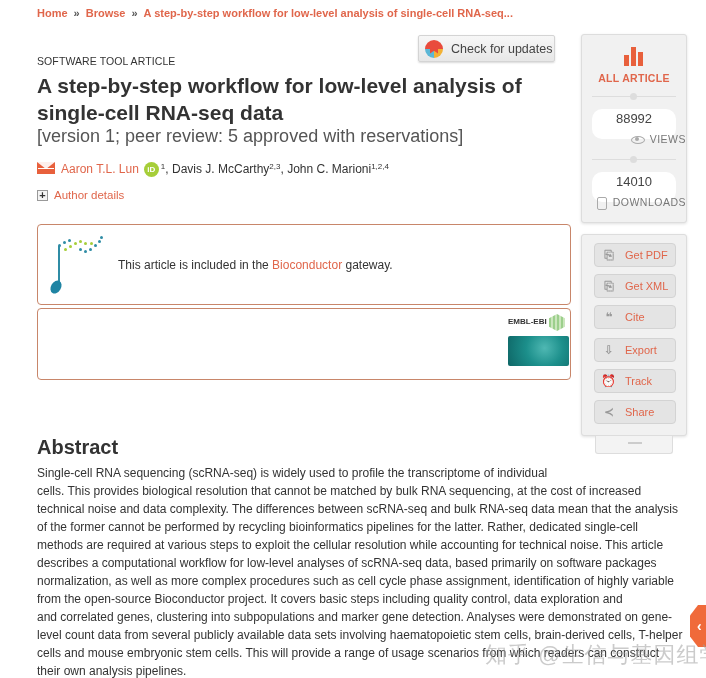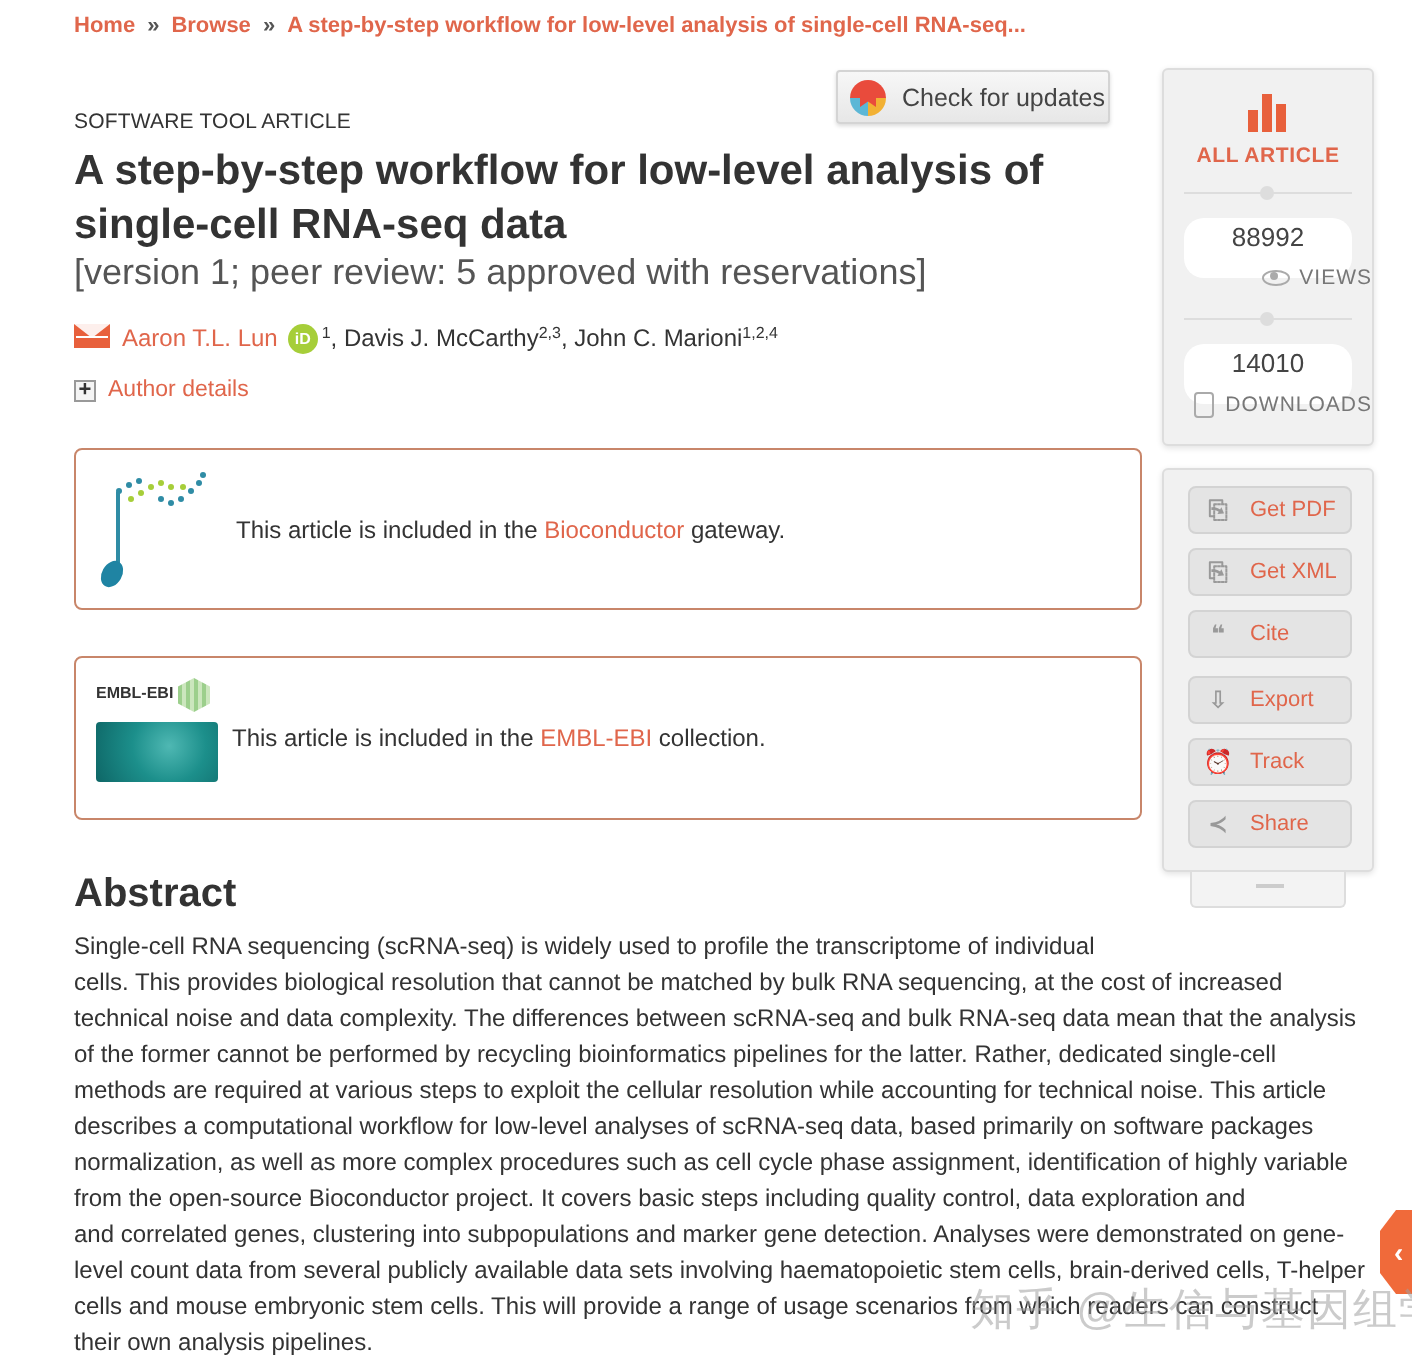--- a/index.html
+++ b/index.html
@@ -25,21 +25,21 @@
     .mail-icon::after { content: ""; position: absolute; left: 1px; top: 0; width: 16px; height: 6px; border-bottom: 1px solid #fff; transform: none; }
     .author-link { color: #e0664b; }
     .orcid { display: inline-block; width: 15px; height: 15px; border-radius: 50%; background: #a6ce39; color: #fff; font-size: 8px; line-height: 15px; text-align: center; font-weight: bold; margin: 0 2px 0 5px; }
     sup { font-size: 8px; vertical-align: super; }
 
     .author-details { position: absolute; left: 37px; top: 189px; font-size: 11.5px; color: #e0664b; display: flex; align-items: center; cursor: pointer; }
     .plus-icon { width: 11px; height: 11px; border: 1px solid #999; background: #f4f4f4; color: #333; font-size: 11px; line-height: 9px; text-align: center; margin-right: 6px; font-weight: bold; }
 
     .gateway-box { position: absolute; left: 37px; width: 534px; border: 1px solid #c8866a; border-radius: 4px; background: #fff; display: flex; align-items: center; }
     .gateway-box.bioc { top: 224px; height: 81px; }
-    .gateway-box.embl { top: 328px; height: 82px; }
+    .gateway-box.embl { top: 308px; height: 72px; justify-content: flex-end; }
     .gw-text { font-size: 12px; color: #333; margin-left: 6px; }
     .gw-text a { color: #e0664b; text-decoration: none; }
 
     .bioc-logo { width: 64px; height: 68px; margin-left: 10px; position: relative; }
     .bioc-logo .stem { position: absolute; left: 10px; top: 15px; width: 2px; height: 42px; background: #2f8ca5; }
     .bioc-logo .head { position: absolute; left: 3px; top: 49px; width: 10px; height: 14px; background: #1f84a3; border-radius: 50%; transform: rotate(30deg); }
     .bioc-logo .dot { position: absolute; width: 3px; height: 3px; border-radius: 50%; }
 
     .embl-logo { width: 62px; height: 60px; margin-left: 10px; position: relative; }
     .embl-logo .embl-text { position: absolute; left: 0; top: 3px; font-size: 8px; font-weight: bold; color: #333; }
@@ -128,23 +128,20 @@
     <span>This article is included in the </span><a>Bioconductor</a><span> gateway.</span>
   </div>
 </div>
 
 <div class="gateway-box embl">
   <div class="embl-logo">
     <span class="embl-text">EMBL-EBI</span>
     <span class="hex"></span>
     <span class="img"></span>
   </div>
-  <div class="gw-text">
-    <span>This article is included in the </span><a>EMBL-EBI</a><span> collection.</span>
-  </div>
 </div>
 
 <h2 class="abstract-heading">Abstract</h2>
 <div class="abstract-text">
   <div>Single-cell RNA sequencing (scRNA-seq) is widely used to profile the transcriptome of individual</div>
   <div>cells. This provides biological resolution that cannot be matched by bulk RNA sequencing, at the cost of increased</div>
   <div>technical noise and data complexity. The differences between scRNA-seq and bulk RNA-seq data mean that the analysis</div>
   <div>of the former cannot be performed by recycling bioinformatics pipelines for the latter. Rather, dedicated single-cell</div>
   <div>methods are required at various steps to exploit the cellular resolution while accounting for technical noise. This article</div>
   <div>describes a computational workflow for low-level analyses of scRNA-seq data, based primarily on software packages</div>

